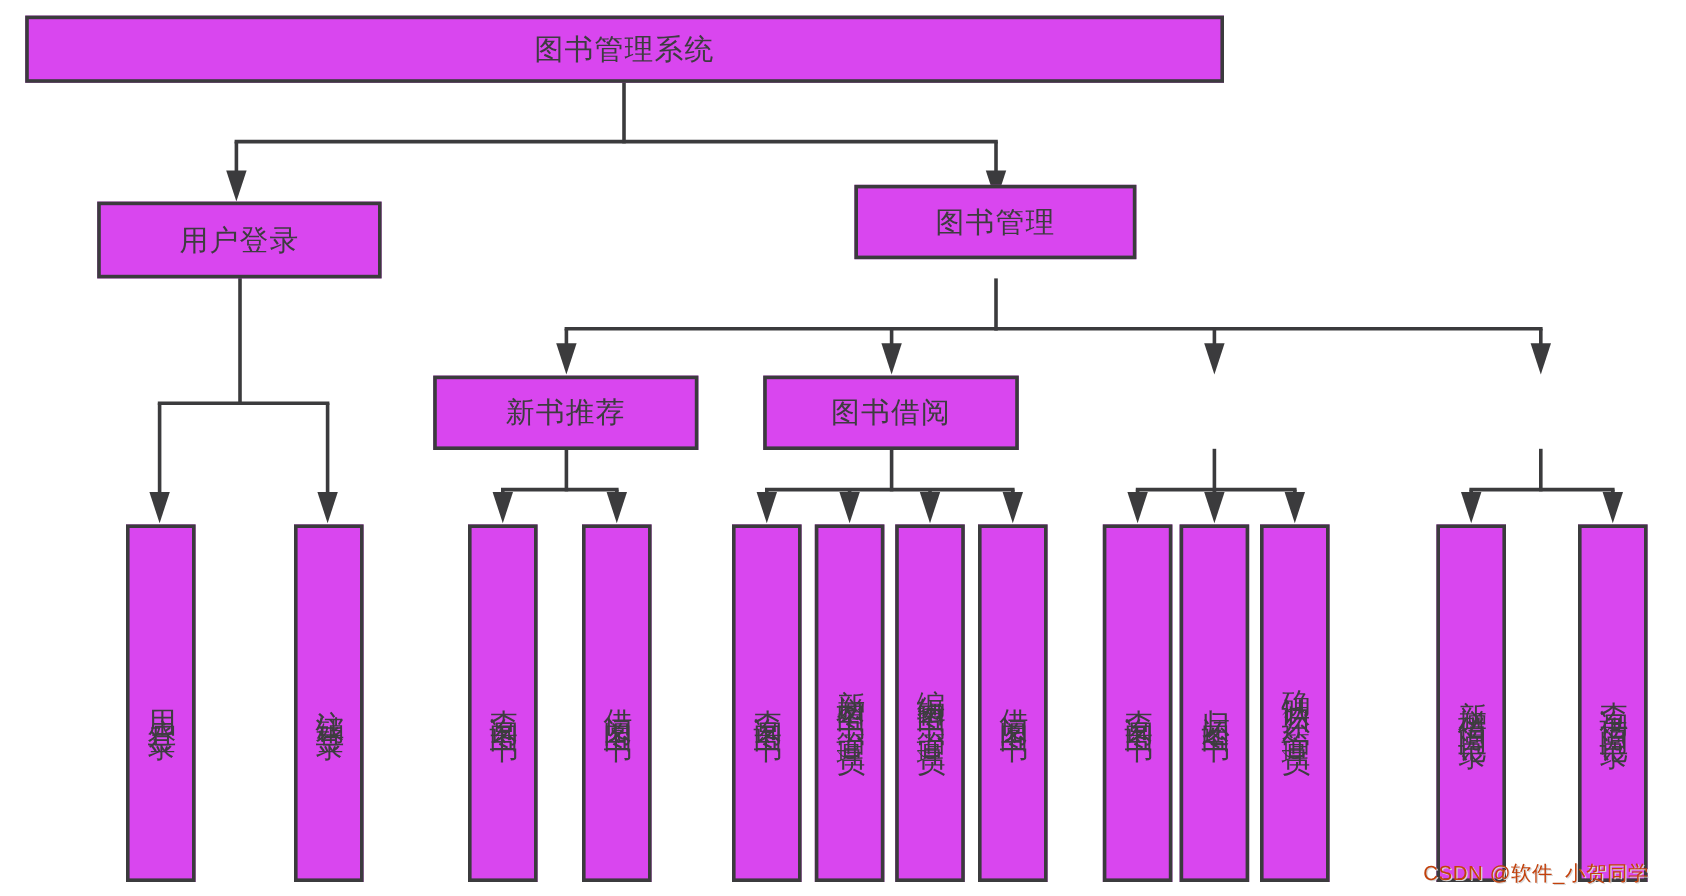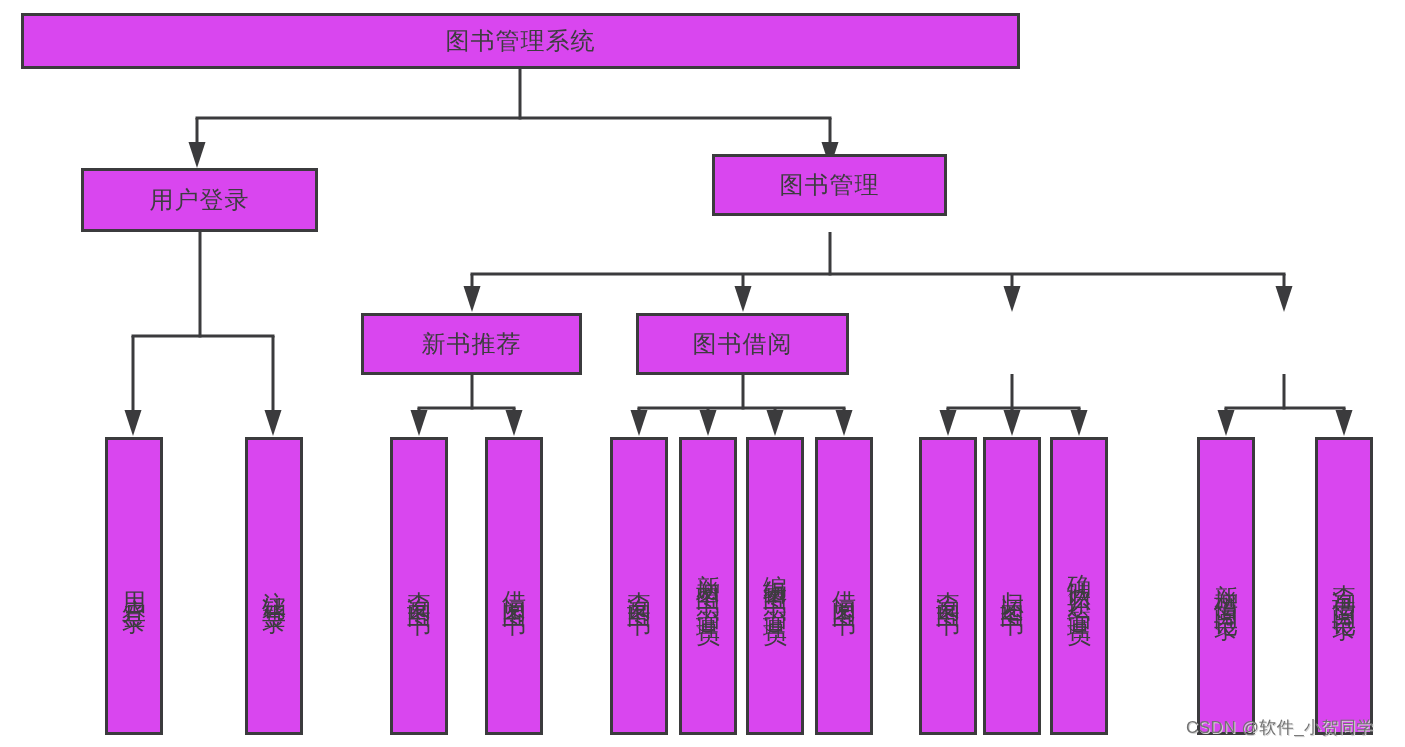--- a/index.html
+++ b/index.html
@@ -41,21 +41,21 @@
     letter-spacing: 7px;
     white-space: nowrap;
   }
   .watermark {
     position: absolute;
     left: 1186px;
     top: 716px;
     z-index: 5;
     font-size: 17px;
     letter-spacing: 0.5px;
-    color: #737373;
+    color: #c2410c;
     white-space: nowrap;
     text-shadow: 1px 1px 0 #d6d6d6;
   }
 </style>
 </head>
 <body>
 
 <div id="stage">
 
   <svg id="connectors" viewBox="0 0 1405 747" xmlns="http://www.w3.org/2000/svg">

